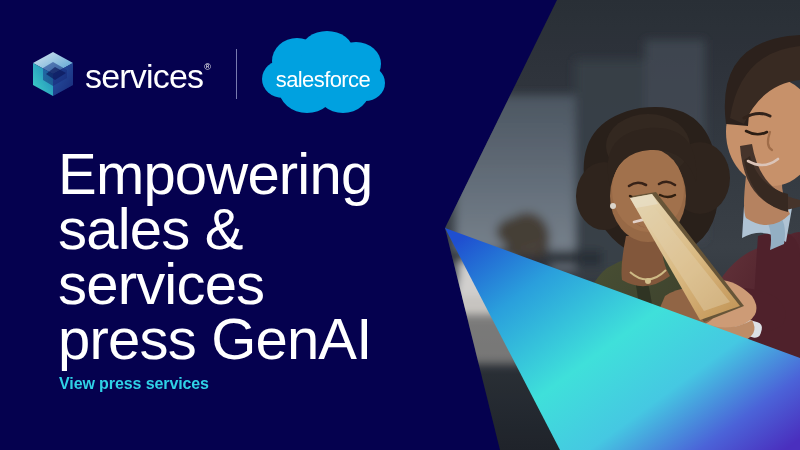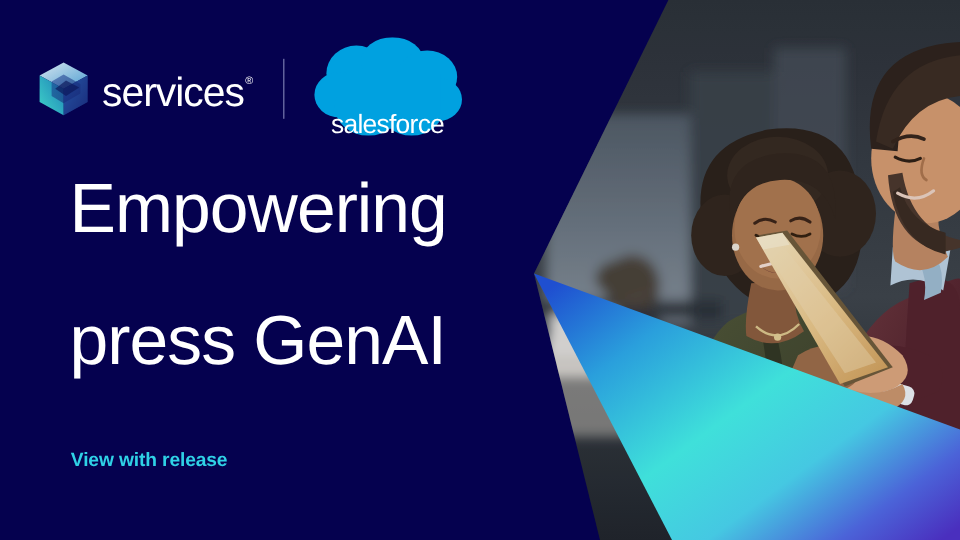--- a/index.html
+++ b/index.html
@@ -45,21 +45,20 @@
     width:1px;height:50px;background:#8d8fc0;
     margin:0 24px 0 26px;flex:0 0 auto;opacity:.85;
   }
   #salesforce-logo{position:relative;width:124px;height:86px;flex:0 0 auto;}
   #salesforce-logo svg{display:block;width:124px;height:86px;}
   #salesforce-wordmark{
     position:absolute;left:0;right:0;top:38px;
     text-align:center;color:#ffffff;
     font-size:22px;line-height:22px;letter-spacing:-0.6px;
     font-weight:400;
-    margin-top:24px;
   }
 
   
   #headline{
     position:absolute;left:58px;top:146px;z-index:5;
     color:#ffffff;
     font-size:58px;line-height:55px;
     letter-spacing:-0.8px;font-weight:400;
     margin:0;max-width:400px;
   }
@@ -282,19 +281,19 @@
           <ellipse cx="82" cy="58" rx="27" ry="24"></ellipse>
           <rect x="20" y="30" width="86" height="34"></rect>
         </g>
       </svg>
       <span id="salesforce-wordmark">salesforce</span>
     </div>
   </div>
 
   <h1 id="headline">
     <span>Empowering</span><br>
-    <br>
+    <span>sales &amp; services</span><br>
     <span>press GenAI</span>
   </h1>
 
-  <a id="press-link" href="#">View with release</a>
+  <a id="press-link" href="#">View press services</a>
 
 </div>
 
 </body></html>

